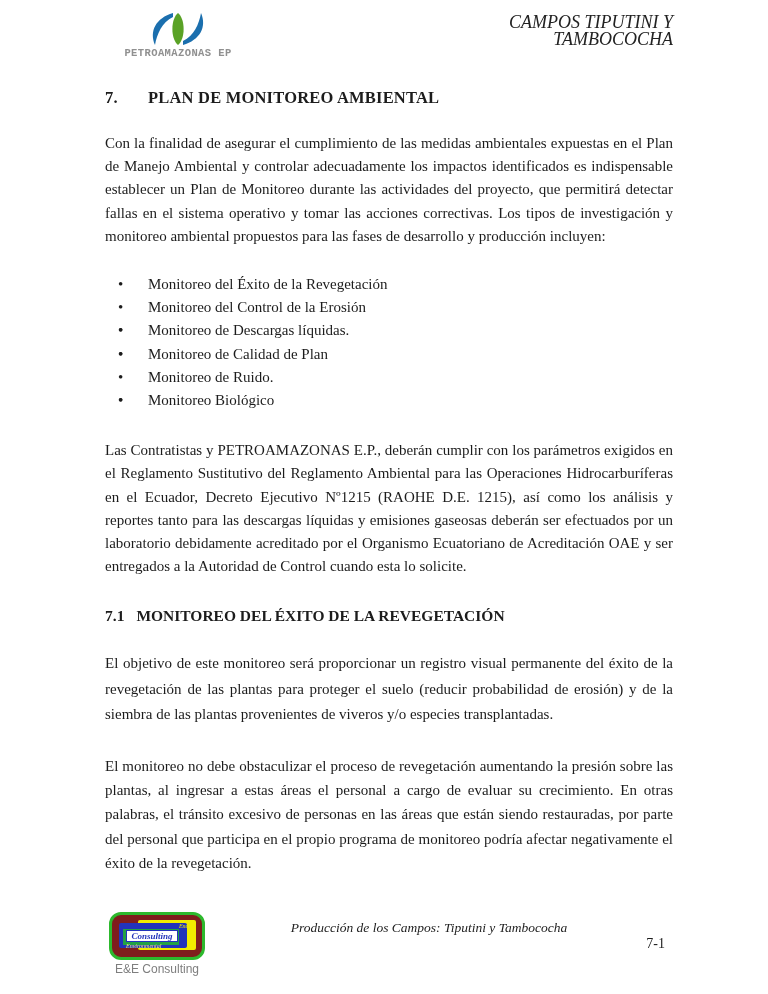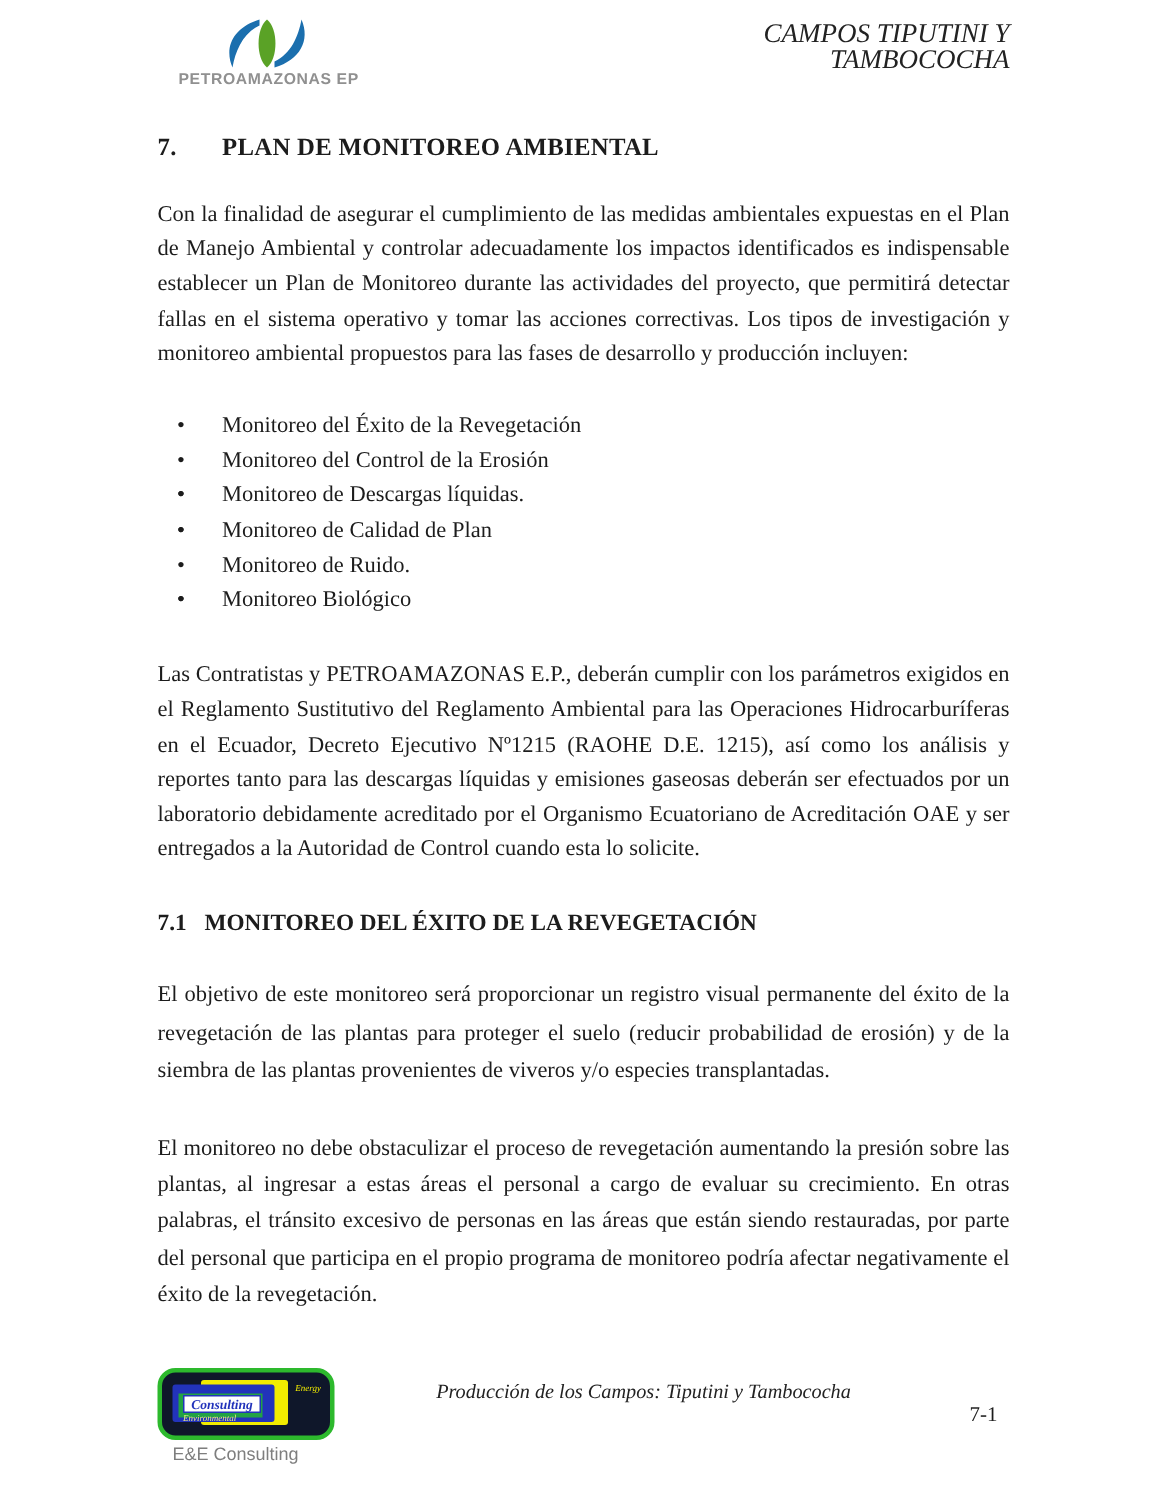--- a/index.html
+++ b/index.html
@@ -13,21 +13,21 @@
     overflow:hidden;
   }
   .content { position:absolute; left:105px; top:0; width:568px; }
 
   
   .masthead { position:relative; height:76px; }
   .brand-block { position:absolute; left:14px; top:12px; width:118px; text-align:center; }
   .brand-logo { display:block; margin:0 auto; }
   .brand-name {
     display:block; margin-top:1px;
-    font-family:Liberation Sans, sans-serif;
+    font-family:Liberation Mono, monospace;
     font-size:10.5px; font-weight:bold; letter-spacing:0.4px;
     color:#909090; white-space:nowrap;
   }
   .doc-ref {
     position:absolute; right:0; top:14px;
     text-align:right; font-style:italic;
     font-size:18px; line-height:17px; color:#222;
   }
 
   
@@ -56,22 +56,22 @@
   }
   ul.mon-list li .bullet-dot {
     position:absolute; left:13px; top:0;
     font-size:15px;
   }
 
   
   .footer { position:absolute; left:105px; top:908px; width:568px; }
   .ee-logo-block { position:absolute; left:0; top:4px; width:104px; text-align:center; }
   .ee-logo {
-    position:relative; width:118px; height:48px; margin:0 auto;
-    background:#0f172a; border:3px solid #2db92d; border-radius:12px;
+    position:relative; width:96px; height:48px; margin:0 auto;
+    background:#7f1d1d; border:3px solid #2db92d; border-radius:12px;
     box-sizing:border-box; overflow:hidden;
   }
   .ee-yellow { position:absolute; left:26px; top:5px; width:58px; height:30px; background:#f2ec00; border-radius:2px; }
   .ee-blue   { position:absolute; left:7px;  top:8px; width:68px; height:25px; background:#2233bb; border-radius:2px; }
   .ee-green  { position:absolute; left:11px; top:14px; width:56px; height:16px; background:#22a244; }
   .ee-chip   {
     position:absolute; left:14px; top:15px; width:52px; height:12px;
     background:#ffffff; border:1px solid #2233bb; box-sizing:border-box;
     font-family:"Liberation Serif", serif; font-style:italic; font-weight:bold;
     font-size:9px; line-height:10px; color:#2233bb; text-align:center;

